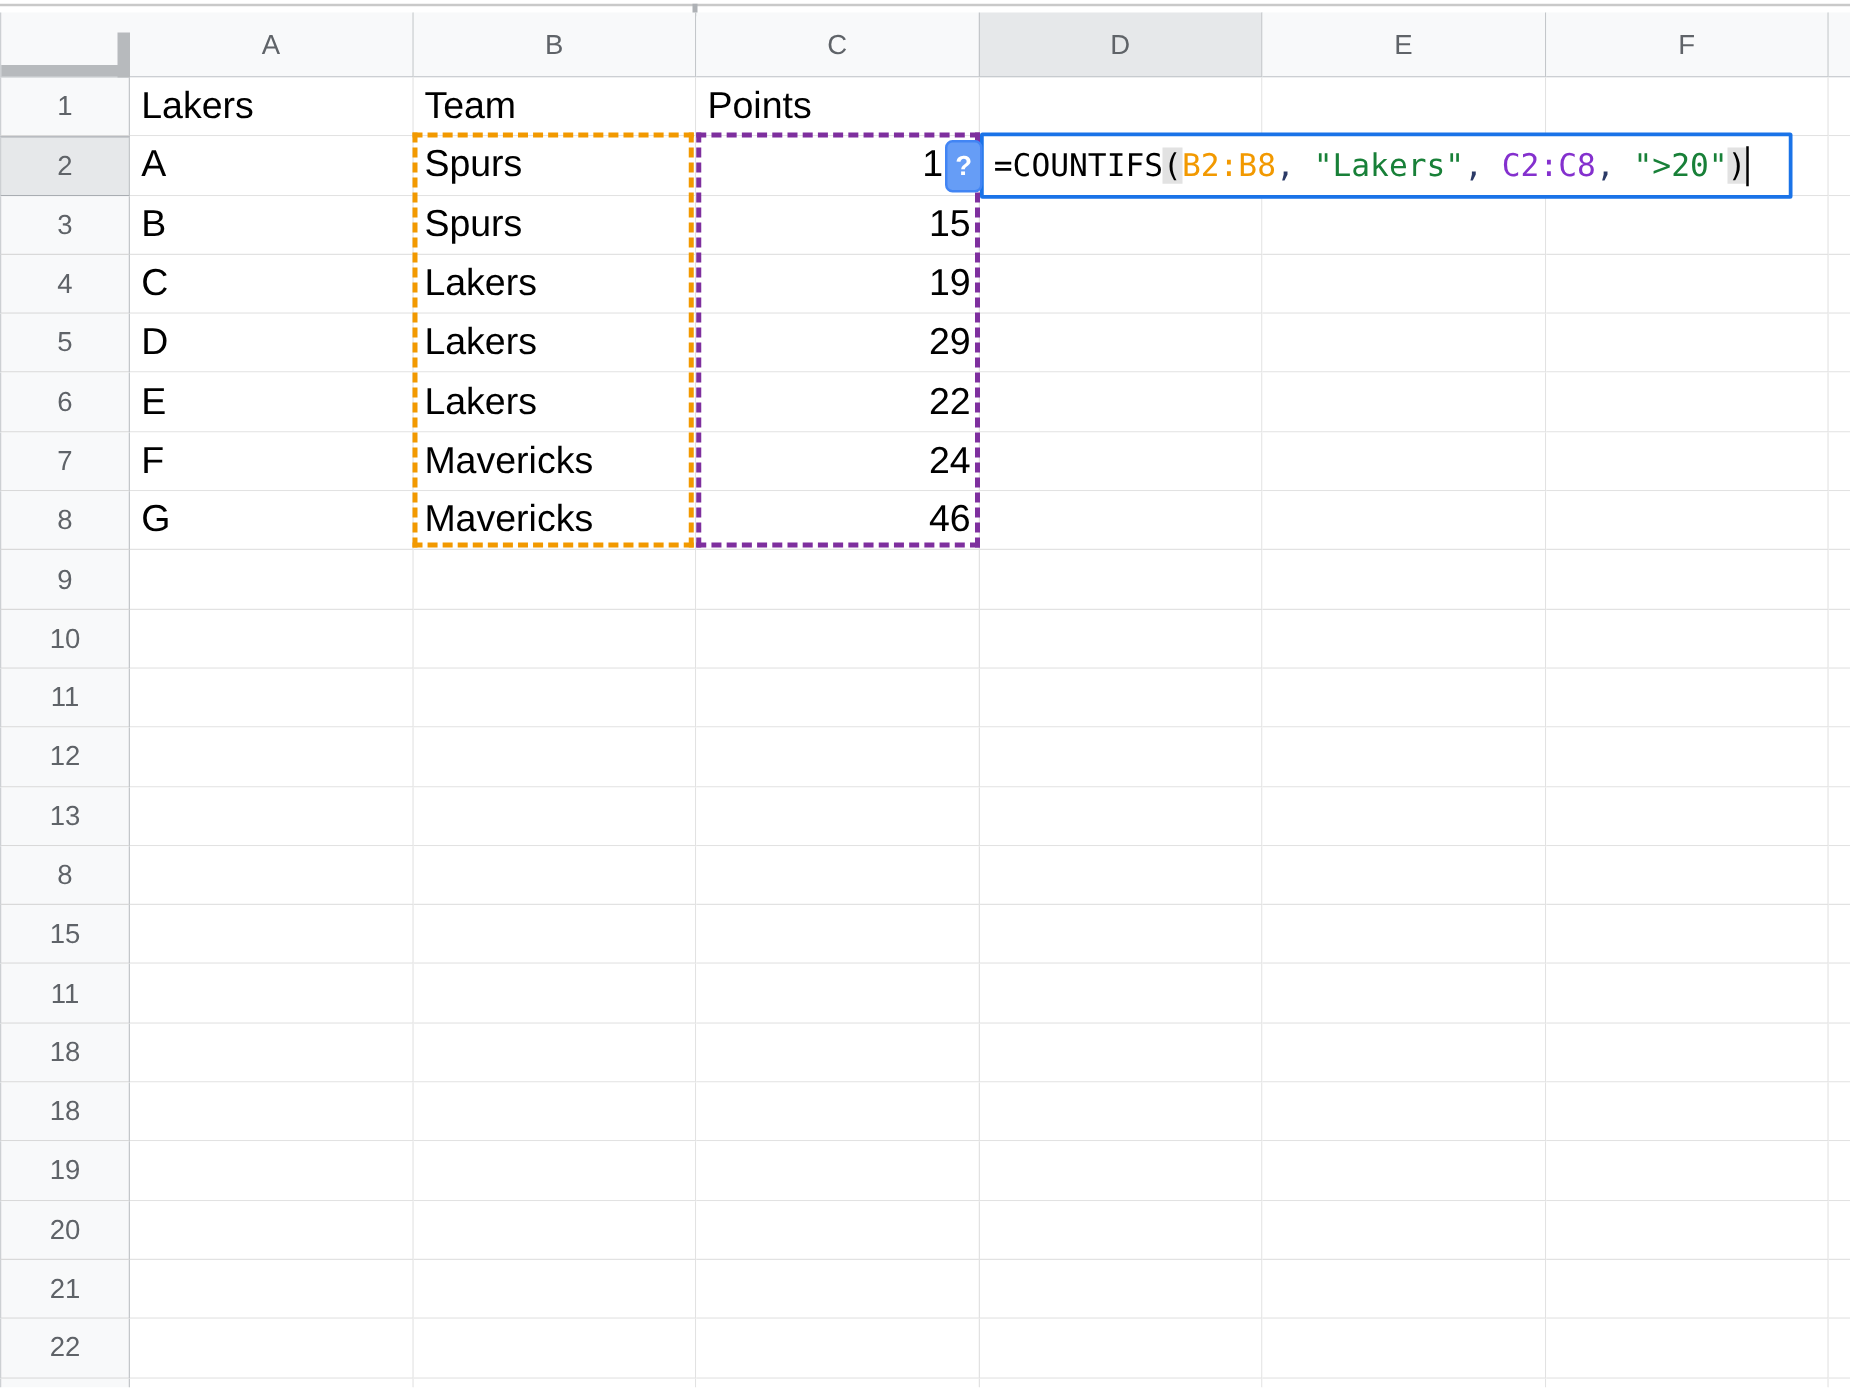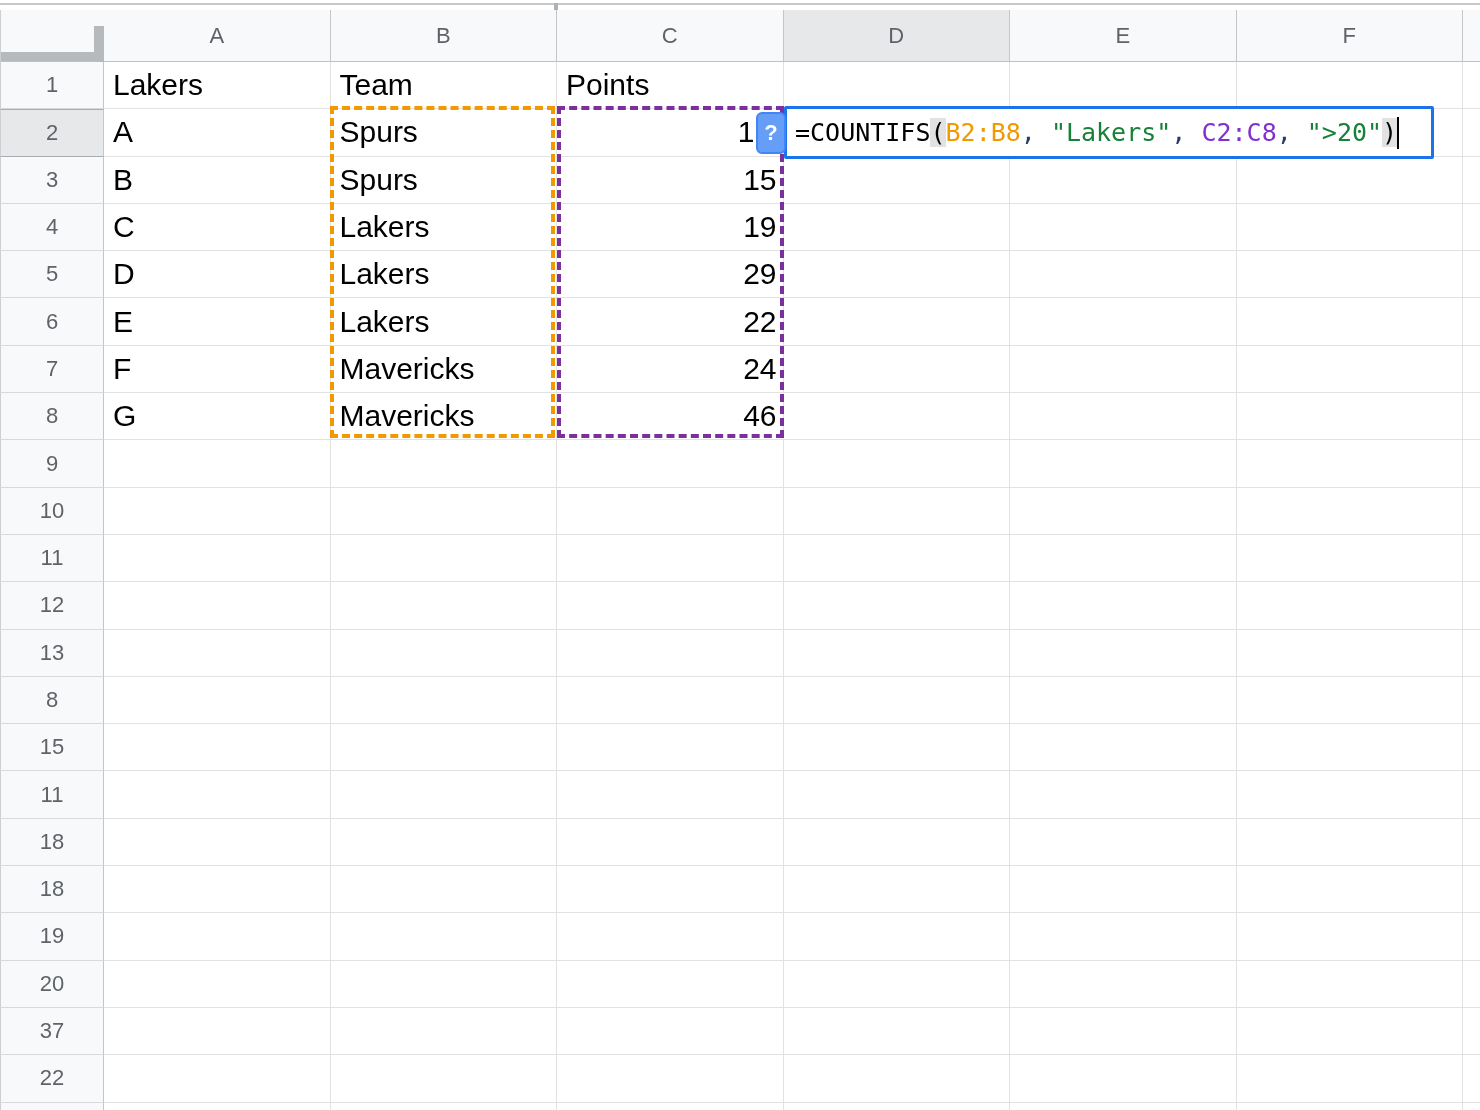--- a/index.html
+++ b/index.html
@@ -224,21 +224,21 @@
       <div class="cell"></div>
       <div class="cell"></div>
       <div class="rhead">20</div>
       <div class="cell"></div>
       <div class="cell"></div>
       <div class="cell"></div>
       <div class="cell"></div>
       <div class="cell"></div>
       <div class="cell"></div>
       <div class="cell"></div>
-      <div class="rhead">37</div>
+      <div class="rhead">21</div>
       <div class="cell"></div>
       <div class="cell"></div>
       <div class="cell"></div>
       <div class="cell"></div>
       <div class="cell"></div>
       <div class="cell"></div>
       <div class="cell"></div>
       <div class="rhead">22</div>
       <div class="cell"></div>
       <div class="cell"></div>

